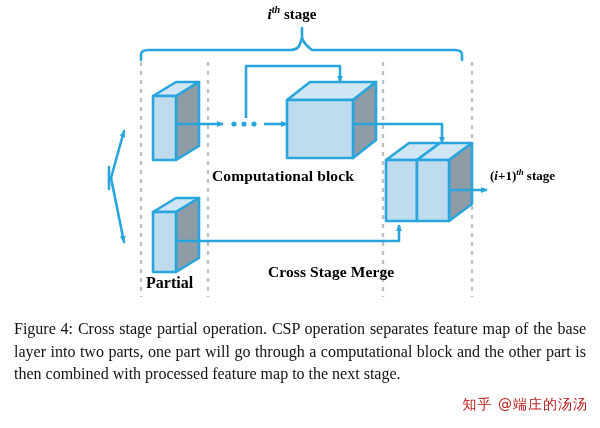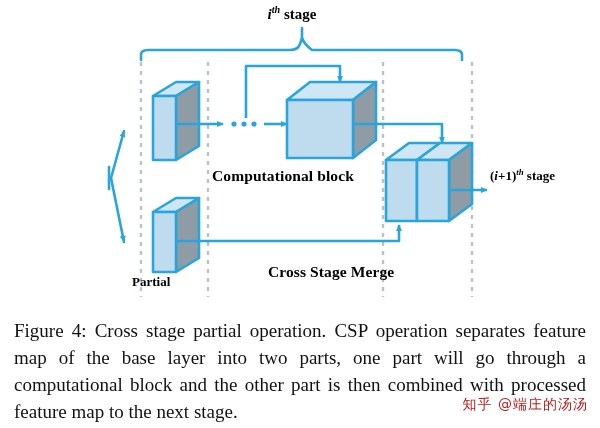--- a/index.html
+++ b/index.html
@@ -58,39 +58,39 @@
     font-weight: bold;
     letter-spacing: 0.1px;
   }
   .lbl-merge {
     left: 268px; top: 263px;
     font-size: 15.5px;
     font-weight: bold;
     letter-spacing: 0.1px;
   }
   .lbl-partial {
-    left: 132px; top: 274px;
-    font-size: 13px;
+    left: 146px; top: 274px;
+    font-size: 16px;
     font-weight: bold;
   }
   .it { font-style: italic; }
   .sup {
     font-style: italic;
     font-size: 0.68em;
     vertical-align: super;
     line-height: 0;
   }
 
   
   #caption {
     position: absolute;
     left: 14px;
     top: 318px;
     width: 572px;
-    font-size: 19px;
+    font-size: 16px;
     line-height: 1.42;
     color: #111111;
     text-align: justify;
     text-justify: inter-word;
     font-family: "Liberation Serif", "DejaVu Serif", serif;
   }
 
   
   #watermark {
     position: absolute;

